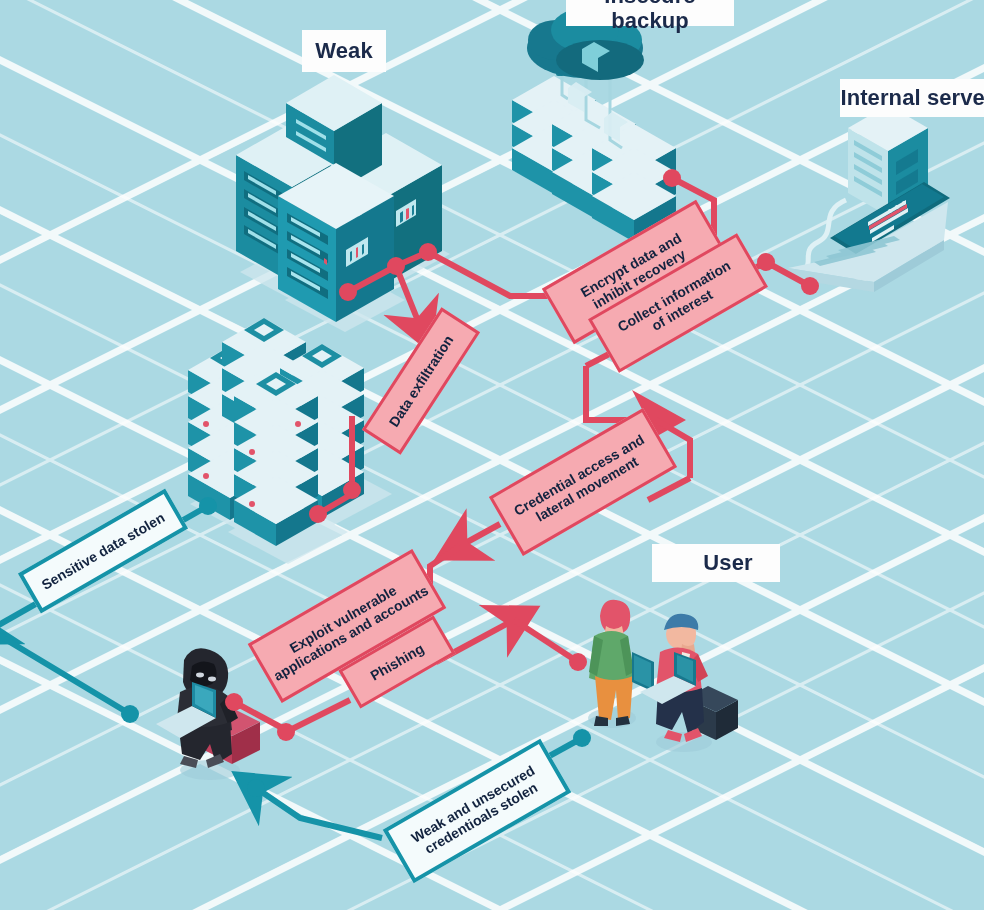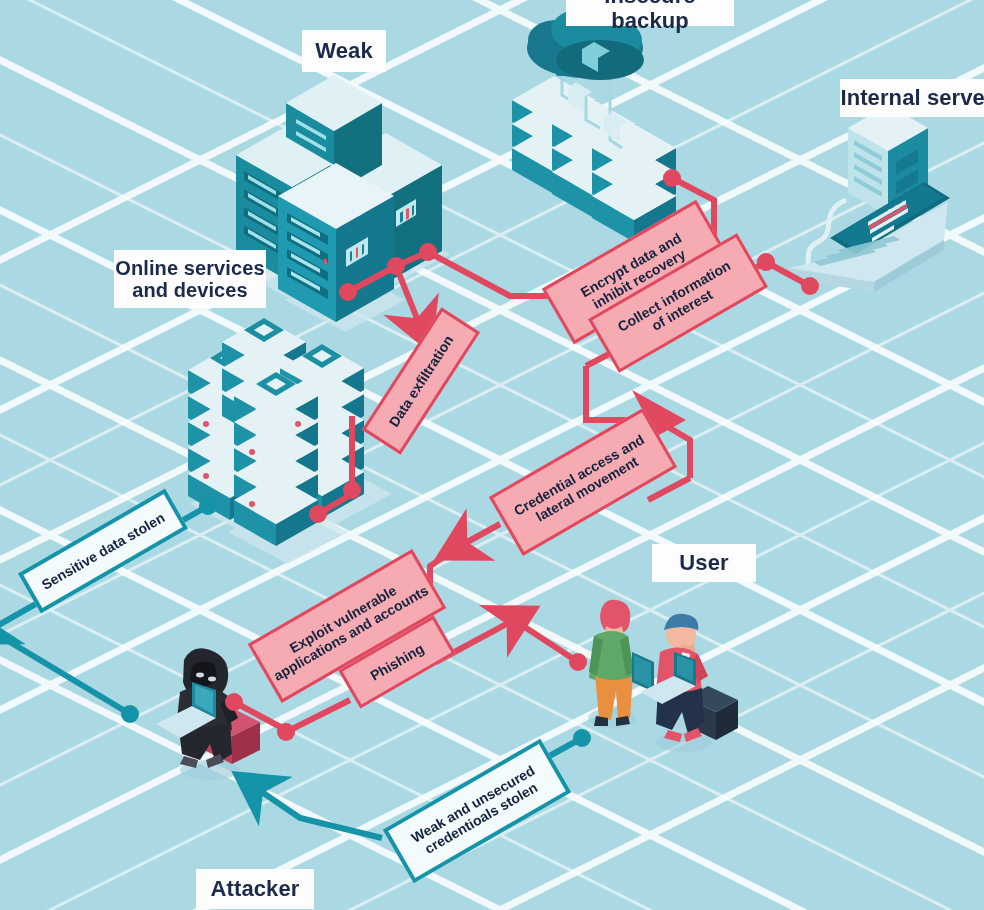--- a/index.html
+++ b/index.html
@@ -456,26 +456,23 @@
   </svg>
 
   <div class="labels">
 
     <div class="tag" style="left:302px;top:30px;width:84px;height:42px;font-size:22px;">Weak</div>
 
     <div class="tag" style="left:566px;top:-8px;width:168px;height:34px;font-size:22px;">Insecure backup</div>
 
     <div class="tag" style="left:840px;top:79px;width:154px;height:38px;font-size:22px;">Internal server</div>
 
-    <div class="tag" style="left:114px;top:250px;width:152px;height:58px;font-size:20px;">Online services
-and devices</div>
-
-    <div class="tag" style="left:652px;top:544px;width:104px;height:38px;font-size:22px;">User</div>
-
-    <div class="tag" style="left:196px;top:869px;width:118px;height:40px;font-size:22px;">Attacker</div>
+
+    <div class="tag" style="left:652px;top:544px;width:104px;height:38px;font-size:22px;padding-left:24px;">User</div>
+
 
     <div class="flab pink" style="left:546px;top:240px;width:178px;height:64px;font-size:14px;
                 transform:rotate(-30deg);transform-origin:center center;">Encrypt data and
 inhibit recovery</div>
 
     <div class="flab pink" style="left:592px;top:272px;width:172px;height:62px;font-size:14px;
                 transform:rotate(-30deg);transform-origin:center center;">Collect information
 of interest</div>
 
     <div class="flab pink" style="left:348px;top:358px;width:146px;height:46px;font-size:14px;

